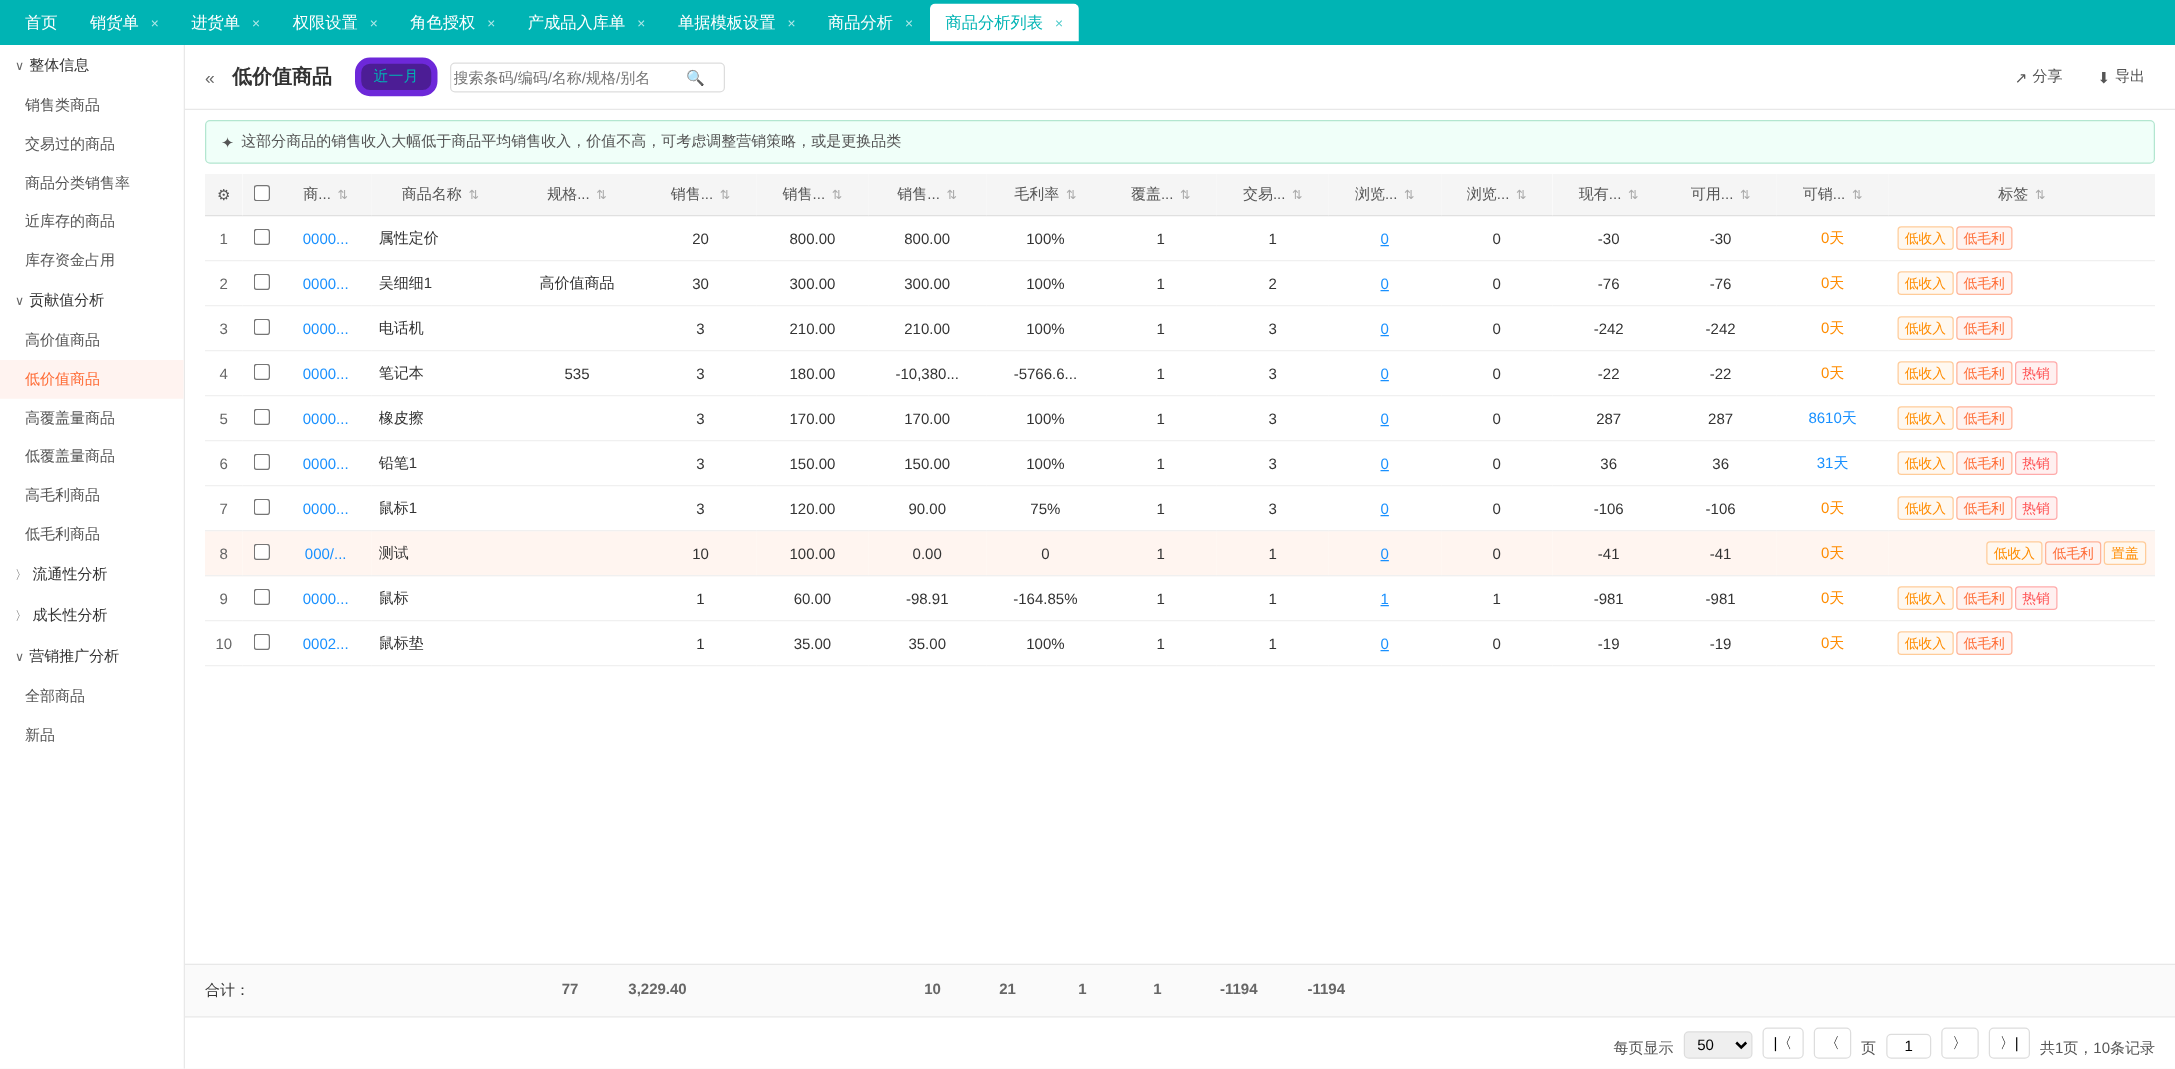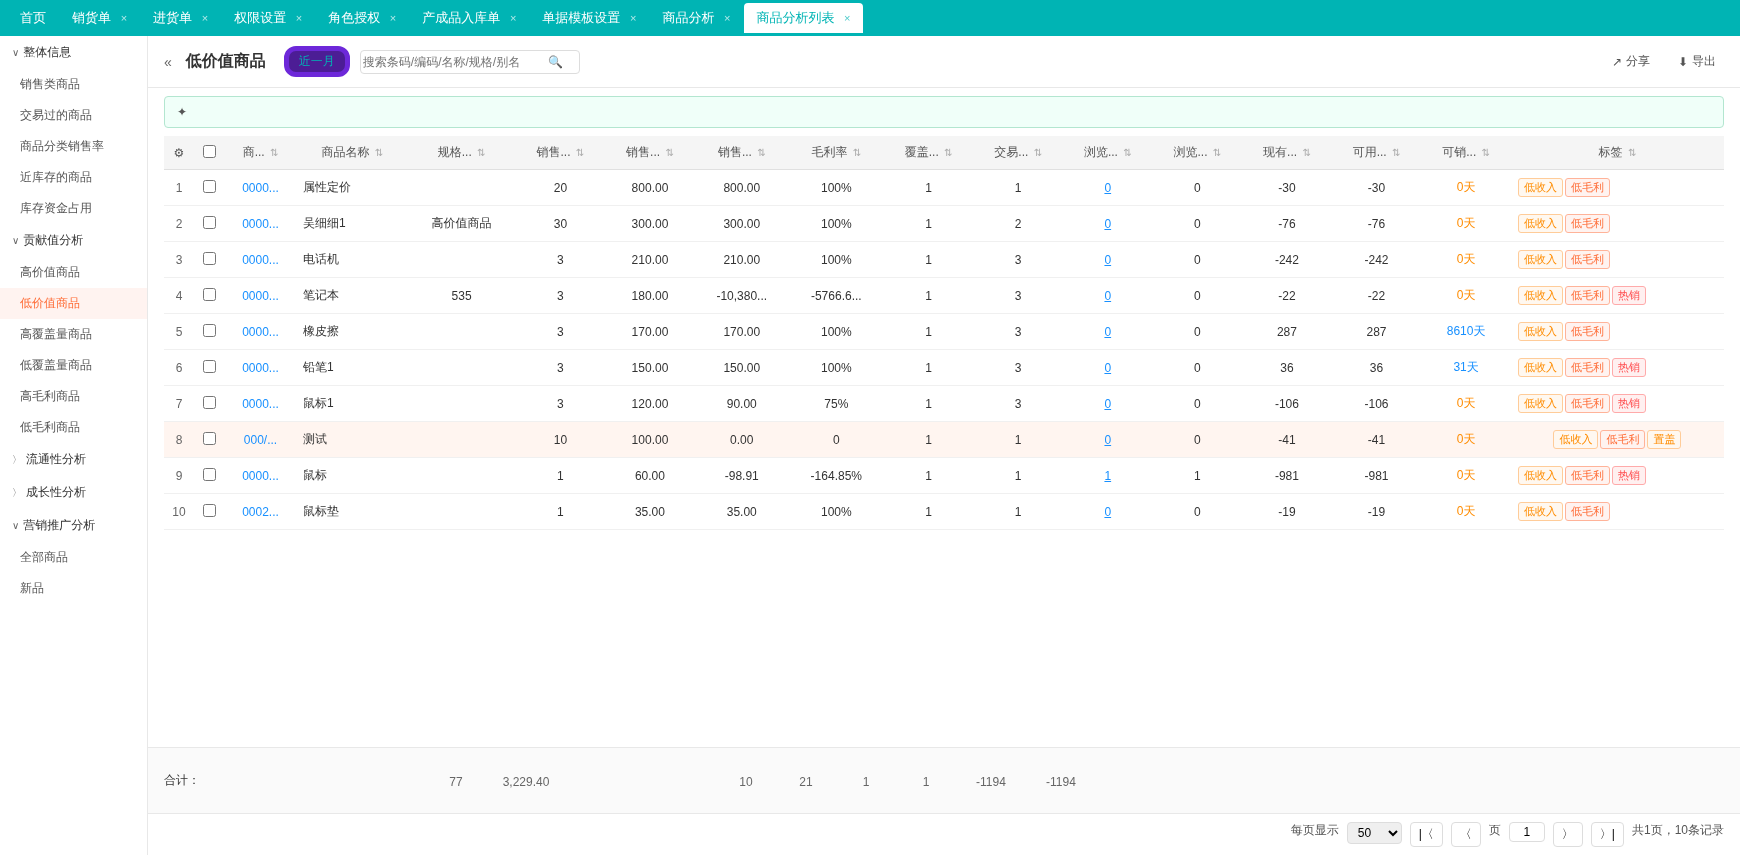--- a/index.html
+++ b/index.html
@@ -193,36 +193,36 @@
     .tag-hot { color: #ff4d4f; border: 1px solid #ffaaaa; background: #fff0f0; }
     .tag-overstock { color: #ff8c00; border: 1px solid #ffcc99; background: #fff8f0; }
     
     .days-orange { color: #ff8c00; margin-top: 40px; }
     .days-blue { color: #1890ff; }
     .underline { text-decoration: underline; cursor: pointer; }
     
     
     .footer-bar {
       border-top: 1px solid #e8e8e8;
-      padding: 24px 16px;
-      display: flex;
-      align-items: flex-end;
+      padding: 12px 16px;
+      display: flex;
+      align-items: flex-start;
       background: #fafafa;
       flex-shrink: 0;
       font-size: 12px;
       color: #666;
     }
     .total-label { font-weight: 500; color: #333; margin-right: 16px; }
     
     
     .pagination-bar {
       border-top: 1px solid #e8e8e8;
       padding: 8px 16px;
       display: flex;
-      align-items: flex-start;
+      align-items: flex-end;
       justify-content: flex-end;
       gap: 8px;
       flex-shrink: 0;
       font-size: 12px;
       color: #555;
     }
     .page-size-select {
       border: 1px solid #ddd;
       border-radius: 4px;
       padding: 2px 6px;
@@ -323,20 +323,21 @@
         </div>
         <div class="action-btn">
           <span>⬇</span>
           <span>导出</span>
         </div>
       </div>
     </div>
 
     <div class="notice-bar">
       <span>✦</span>
+      <span>这部分商品的销售收入大幅低于商品平均销售收入，价值不高，可考虑调整营销策略，或是更换品类</span>
     </div>
 
     <div class="table-wrapper">
       <table>
         <thead>
           <tr>
             <th><span>⚙</span></th>
             <th><input type="checkbox" style=""></th>
             <th>商... <span class="sort-icon">⇅</span></th>
             <th>商品名称 <span class="sort-icon">⇅</span></th>
@@ -499,21 +500,21 @@
     <td>100.00</td>
     <td>0.00</td>
     <td>0</td>
     <td>1</td>
     <td>1</td>
     <td class="underline" style="color:#1890ff;">0</td>
     <td>0</td>
     <td>-41</td>
     <td>-41</td>
     <td class="days-orange">0天</td>
-    <td style="text-align:center;"><span class="tag-badge tag-low-income">低收入</span><span class="tag-badge tag-low-profit">低毛利</span><span class="tag-badge tag-overstock">置盖</span></td>
+    <td style="text-align:right;"><span class="tag-badge tag-low-income">低收入</span><span class="tag-badge tag-low-profit">低毛利</span><span class="tag-badge tag-overstock">置盖</span></td>
   </tr>
             <tr>
     <td class="num-cell">9</td>
     <td class="checkbox-cell"><input type="checkbox" style=""></td>
     <td style="color:#1890ff;cursor:pointer;">0000...</td>
     <td style="text-align:left;">鼠标</td>
     <td></td>
     <td>1</td>
     <td>60.00</td>
     <td>-98.91</td>
@@ -545,21 +546,21 @@
     <td>-19</td>
     <td class="days-orange">0天</td>
     <td style="text-align:left;"><span class="tag-badge tag-low-income">低收入</span><span class="tag-badge tag-low-profit">低毛利</span></td>
   </tr>
           </tbody>
       </table>
     </div>
 
     <div class="footer-bar">
       <span class="total-label">合计：</span>
-      <div style="display:flex;gap:0;align-items:center;flex:1;">
+      <div style="display:flex;gap:0;align-items:center;flex:1;font-weight:bold;">
         <span style="min-width:210px;display:inline-block;"></span>
         <span style="min-width:60px;text-align:center;">77</span>
         <span style="min-width:80px;text-align:center;">3,229.40</span>
         <span style="min-width:80px;text-align:center;"></span>
         <span style="min-width:70px;text-align:center;"></span>
         <span style="min-width:60px;text-align:center;">10</span>
         <span style="min-width:60px;text-align:center;">21</span>
         <span style="min-width:60px;text-align:center;">1</span>
         <span style="min-width:60px;text-align:center;">1</span>
         <span style="min-width:70px;text-align:center;">-1194</span>

